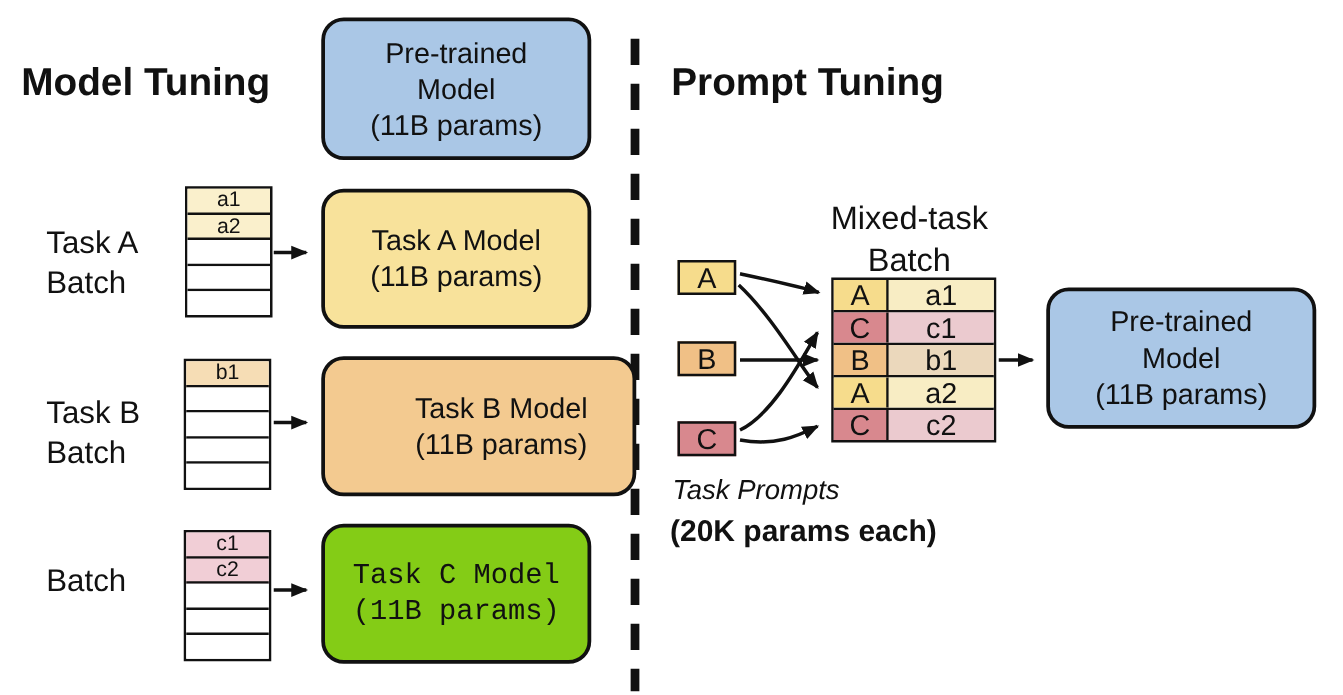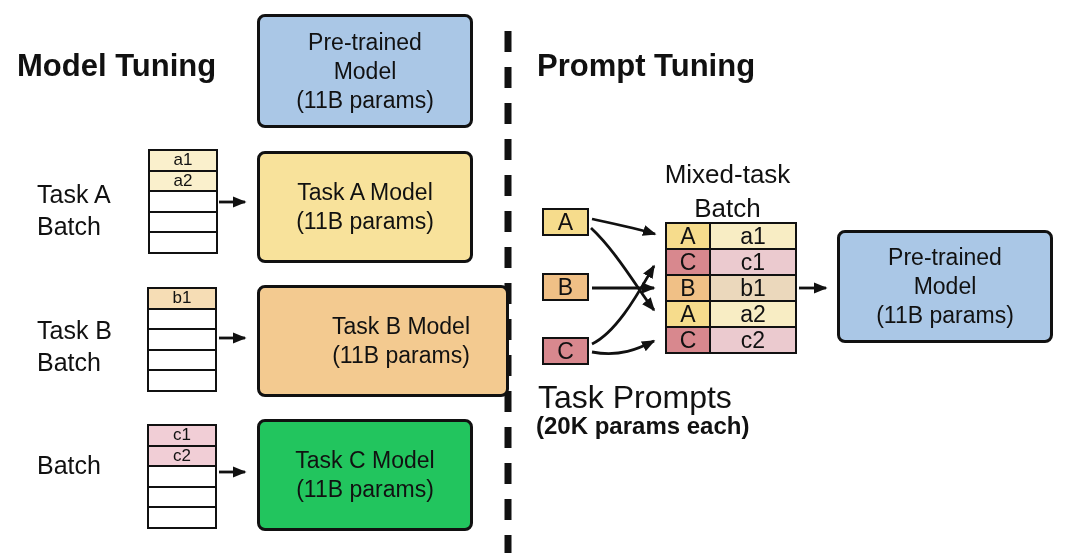--- a/index.html
+++ b/index.html
@@ -4,21 +4,21 @@
 <style>
   html,body{margin:0;padding:0;background:#fff;}
   #canvas{
     position:relative;width:1074px;height:556px;background:#ffffff;
     font-family:"Liberation Sans","DejaVu Sans",sans-serif;color:#111;overflow:hidden;
   }
   .abs{position:absolute;}
   svg.overlay{position:absolute;left:0;top:0;width:1074px;height:556px;pointer-events:none;}
   .big-title{font-size:31px;font-weight:700;white-space:nowrap;}
   .rbox{
-    position:absolute;border:3px solid #111;border-radius:8px;
+    position:absolute;border:3px solid #111;border-radius:18px;
     display:flex;flex-direction:column;align-items:center;justify-content:center;
     text-align:right;font-size:23px;line-height:29px;
   }
   .task-label{
     position:absolute;width:110px;font-size:25px;line-height:32px;
   }
   .stack{
     position:absolute;width:66px;border:2.5px solid #111;background:#fff;
   }
   .srow{
@@ -33,21 +33,21 @@
   .pbox{
     position:absolute;width:43px;height:24px;border:2.5px solid #111;
     display:flex;align-items:center;justify-content:center;font-size:23px;
   }
   .btable{position:absolute;left:665px;top:222px;border:2.5px solid #111;}
   .brow{display:flex;height:24px;border-bottom:2.5px solid #111;}
   .brow:last-child{border-bottom:none;}
   .bcell{display:flex;align-items:center;justify-content:center;font-size:23px;line-height:24px;}
   .bcell.task{width:42px;border-right:2.5px solid #111;}
   .bcell.item{width:84px;}
-  .caption1{position:absolute;left:538px;top:379px;font-size:32px;white-space:nowrap;}
+  .caption1{position:absolute;left:538px;top:379px;font-size:22px;white-space:nowrap;font-style:italic;}
   .caption2{position:absolute;left:536px;top:412px;font-size:24px;white-space:nowrap;font-weight:bold;}
 </style>
 </head>
 <body>
 
 <div id="canvas">
 
   <svg class="overlay" viewBox="0 0 1074 556">
     <defs>
       <marker id="ah" markerUnits="userSpaceOnUse" markerWidth="15" markerHeight="13" refX="12" refY="6" orient="auto">
@@ -112,21 +112,21 @@
   <div class="task-label" style="left:37px;top:449px;">
     <div>Batch</div>
   </div>
   <div class="stack" style="left:147px;top:424px;">
     <div class="srow" style="background-color: rgb(241, 206, 214);">c1</div>
     <div class="srow" style="background-color: rgb(241, 206, 214);">c2</div>
     <div class="srow"></div>
     <div class="srow"></div>
     <div class="srow"></div>
   </div>
-  <div class="rbox" style="left: 257px; top: 419px; width: 210px; height: 106px; background-color: #22c55e;">
+  <div class="rbox" style="left: 257px; top: 419px; width: 210px; height: 106px; background-color: #84cc16; font-family: Liberation Mono, monospace;">
     <div>Task C Model</div>
     <div>(11B params)</div>
   </div>
 
   <div class="abs big-title" style="left:537px;top:48px;">Prompt Tuning</div>
 
   <div class="batch-label">
     <div>Mixed-task</div>
     <div>Batch</div>
   </div>

